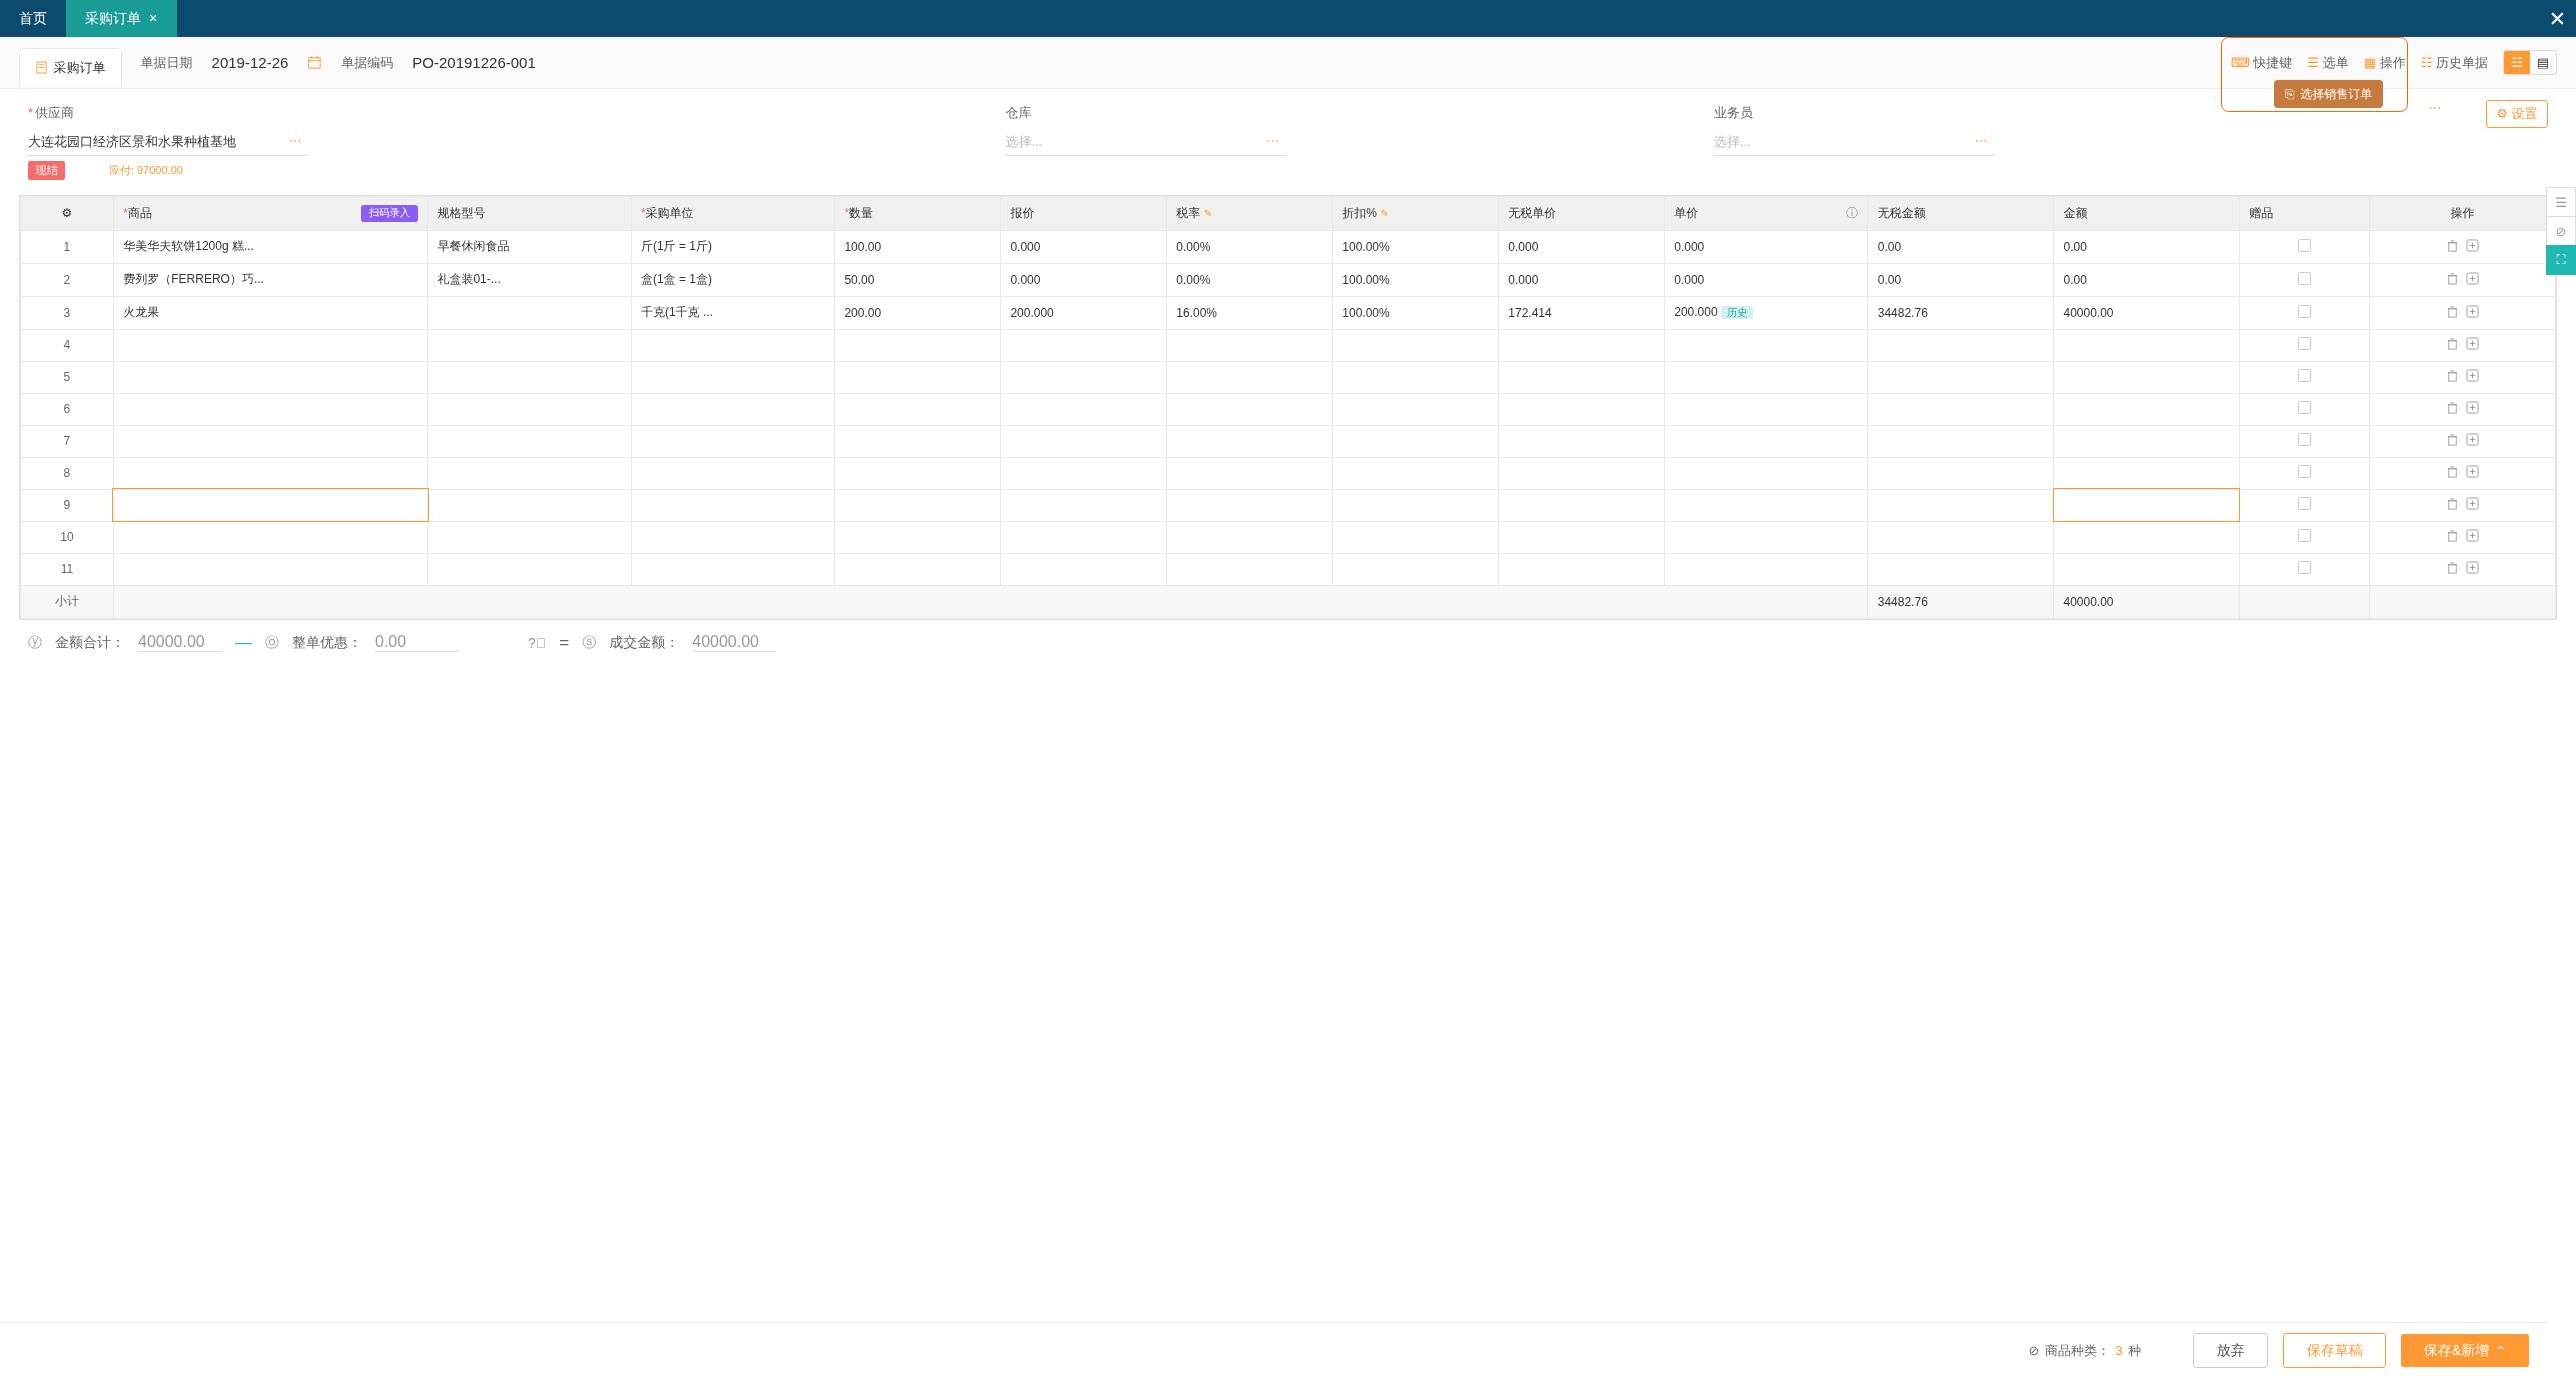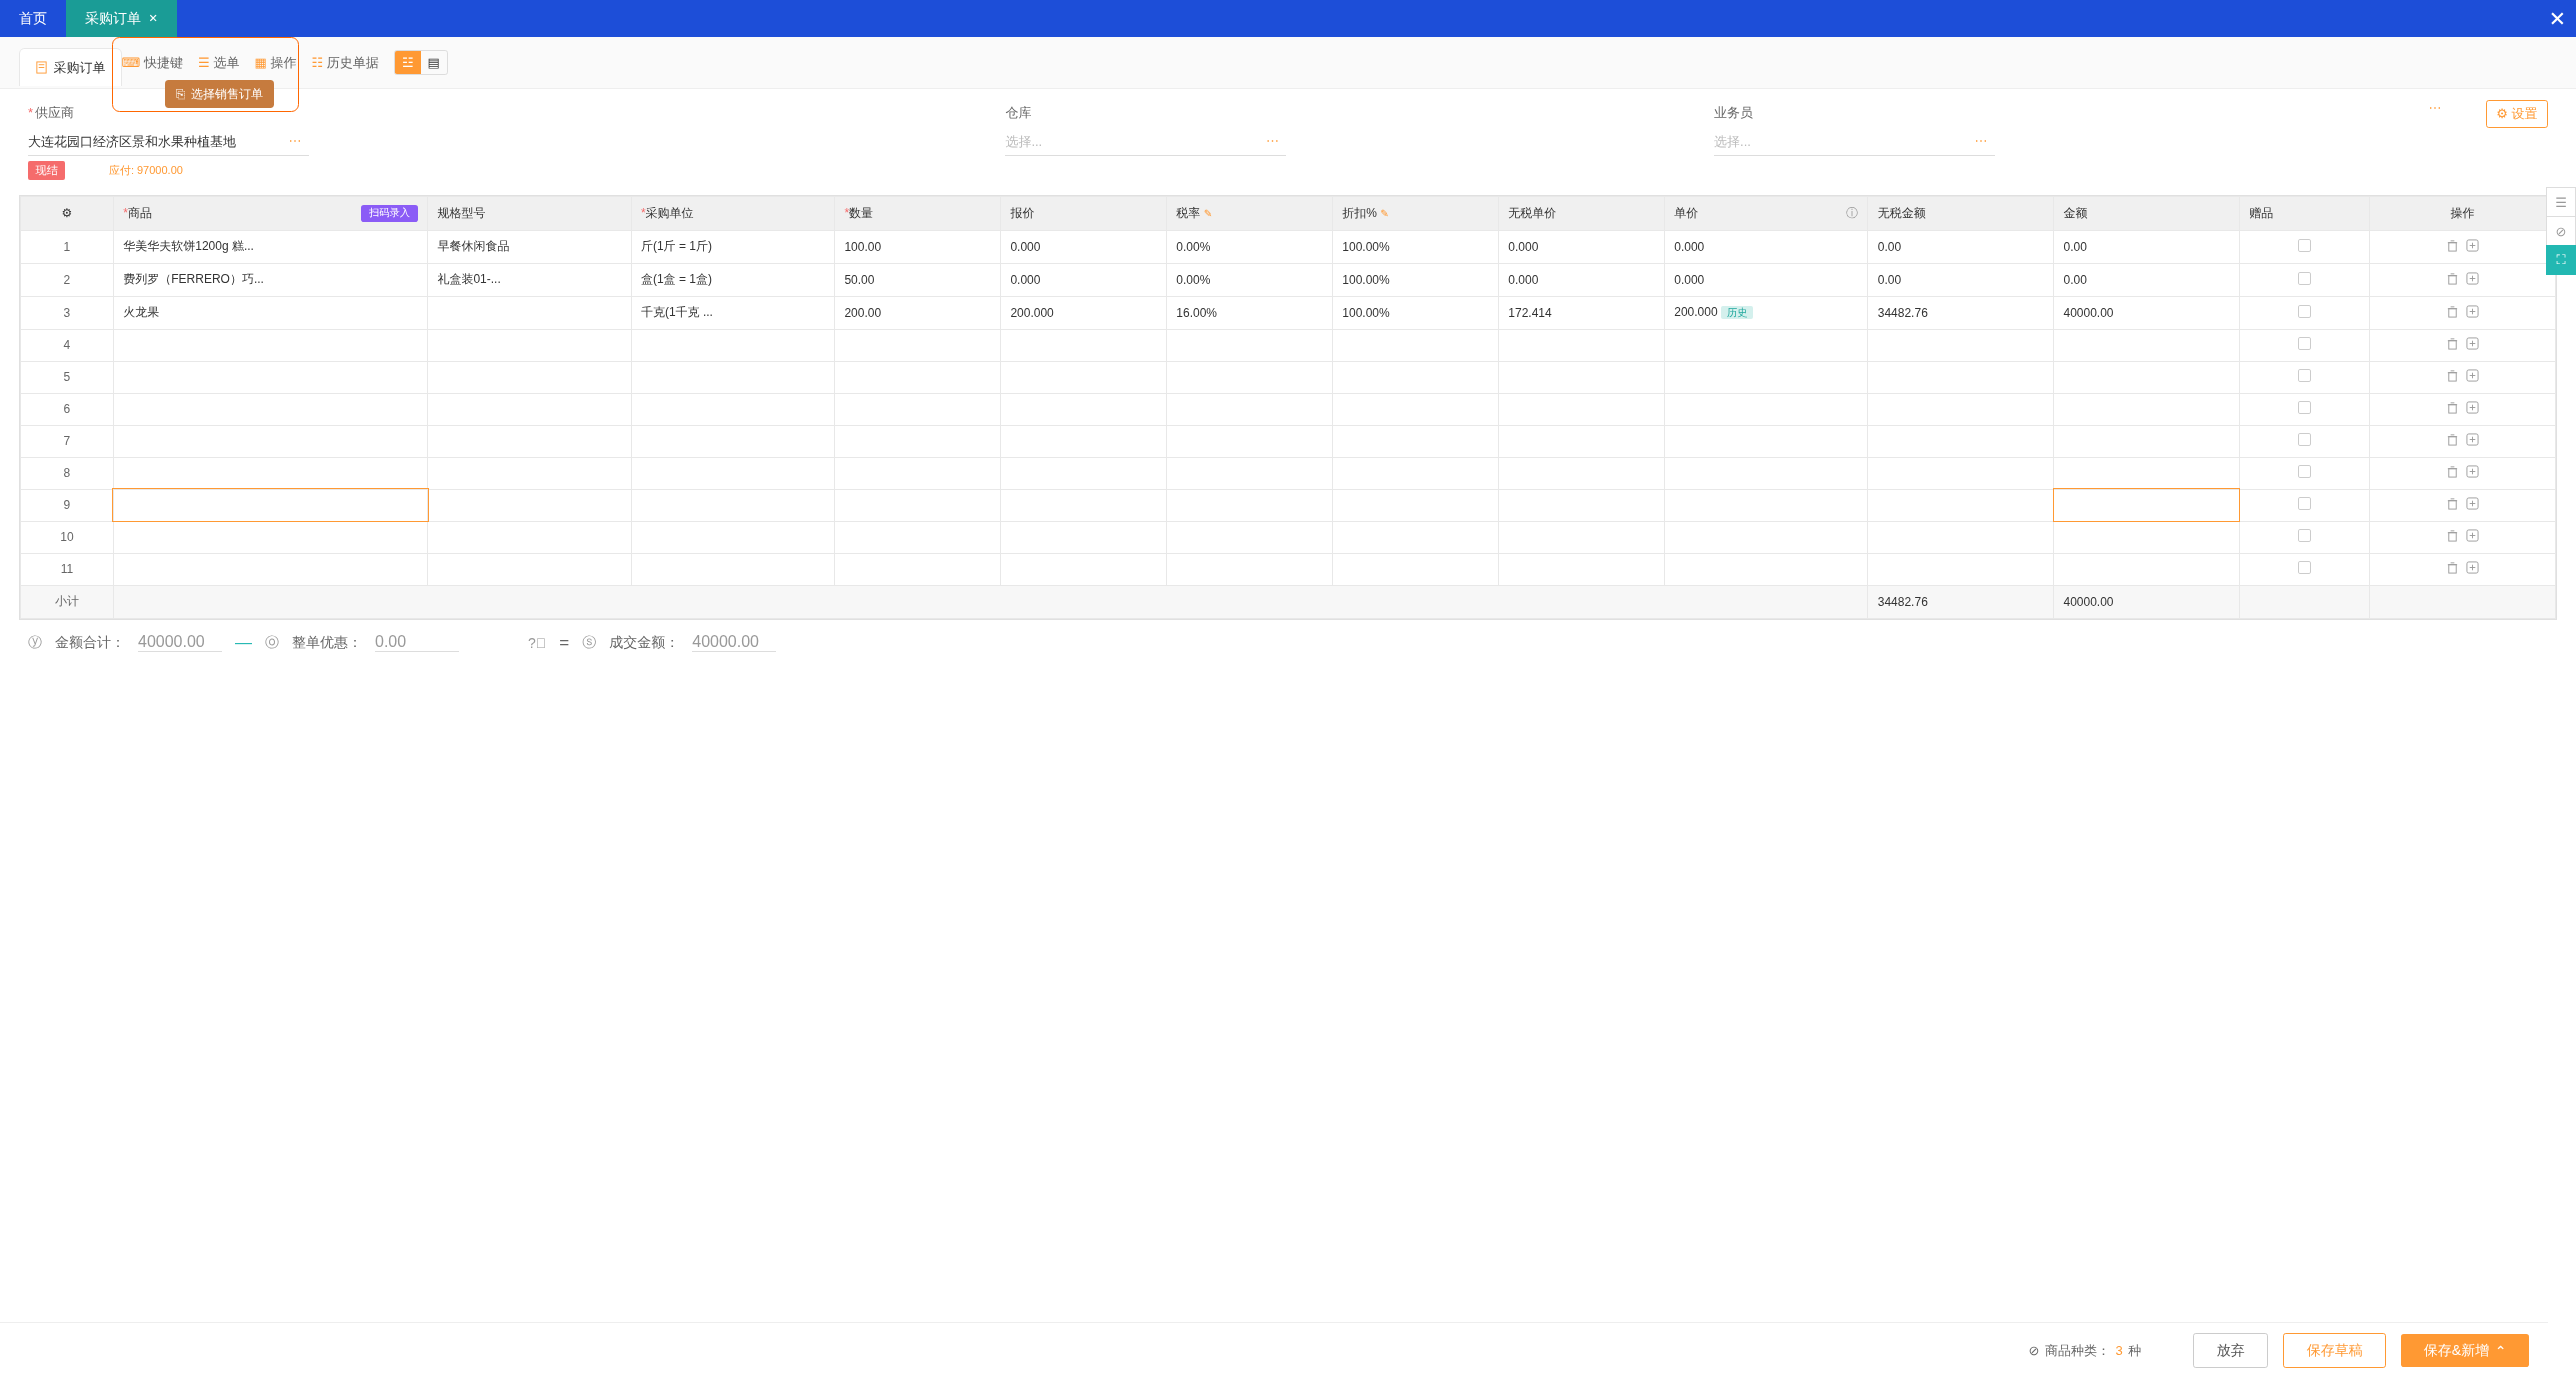--- a/index.html
+++ b/index.html
@@ -1,19 +1,19 @@
 <!DOCTYPE html>
 <html style="font-size:15px"><head>
 <meta charset="utf-8">
 <style>
 * { box-sizing: border-box; margin: 0; padding: 0; }
 body { font-family: "Microsoft YaHei", Arial, sans-serif; font-size: 13px; color: #333; background: #fff; }
 
 
-.top-tabs { background: #1d4ed8; height: 37px; display: flex; align-items: stretch; position: relative; }
+.top-tabs { background: #0c4a6e; height: 37px; display: flex; align-items: stretch; position: relative; }
 .top-tab { padding: 0 19px; display: flex; align-items: center; color: #fff; cursor: pointer; font-size: 14px; }
 .top-tab.active { background: #1a9c96; }
 .top-tab .close { margin-left: 7.5px; font-size: 11.2px; }
 .top-close { position: absolute; right: 0; top: 0; width: 37px; height: 37px; display: flex; align-items: center; justify-content: center; color: #fff; cursor: pointer; font-size: 20.6px; }
 
 
 .sub-header { display: flex; align-items: center; height: 52px; padding: 0 19px; border-bottom: 0.9px solid #eee; background: #fafafa; }
 .sub-tab { background: #fff; border: 0.9px solid #e8e8e8; border-bottom: none; border-radius: 5.6px 5.6px 0 0; padding: 9.4px 15px; display: flex; align-items: center; gap: 5.6px; margin-top: 9.4px; }
 .sub-tab-icon { color: #ff9933; }
 .sub-fields { display: flex; align-items: center; gap: 19px; margin-left: 19px; flex: 1; }
@@ -101,20 +101,34 @@
 <div class="sub-header">
   <div class="sub-tab">
     <span class="sub-tab-icon">
       <svg width="13" height="13" viewBox="0 0 14 14">
           <rect x="2" y="1" width="10" height="12" fill="none" stroke="currentColor"></rect>
           <line x1="4" y1="4" x2="10" y2="4" stroke="currentColor"></line>
           <line x1="4" y1="7" x2="10" y2="7" stroke="currentColor"></line>
         </svg>
     </span>
     <span>采购订单</span>
+  </div>
+  <div class="sub-fields">
+    <span class="sub-label">单据日期</span>
+    <span class="sub-value">2019-12-26</span>
+    <span class="date-icon">
+      <svg width="15" height="15" viewBox="0 0 16 16">
+          <rect x="2" y="3" width="12" height="11" fill="none" stroke="currentColor"></rect>
+          <line x1="2" y1="6" x2="14" y2="6" stroke="currentColor"></line>
+          <line x1="5" y1="1" x2="5" y2="4" stroke="currentColor"></line>
+          <line x1="11" y1="1" x2="11" y2="4" stroke="currentColor"></line>
+        </svg>
+    </span>
+    <span class="sub-label">单据编码</span>
+    <span class="sub-value">PO-20191226-001</span>
   </div>
   <div class="toolbar">
     <div class="highlight-box" style="left:-9.4px; top:-13px; width:187px; height:75px;"></div>
     <div class="tool-item">
         <span class="ic">⌨</span>
         <span>快捷键</span>
       </div>
     <div class="tool-item">
         <span class="ic">☰</span>
         <span>选单</span>

